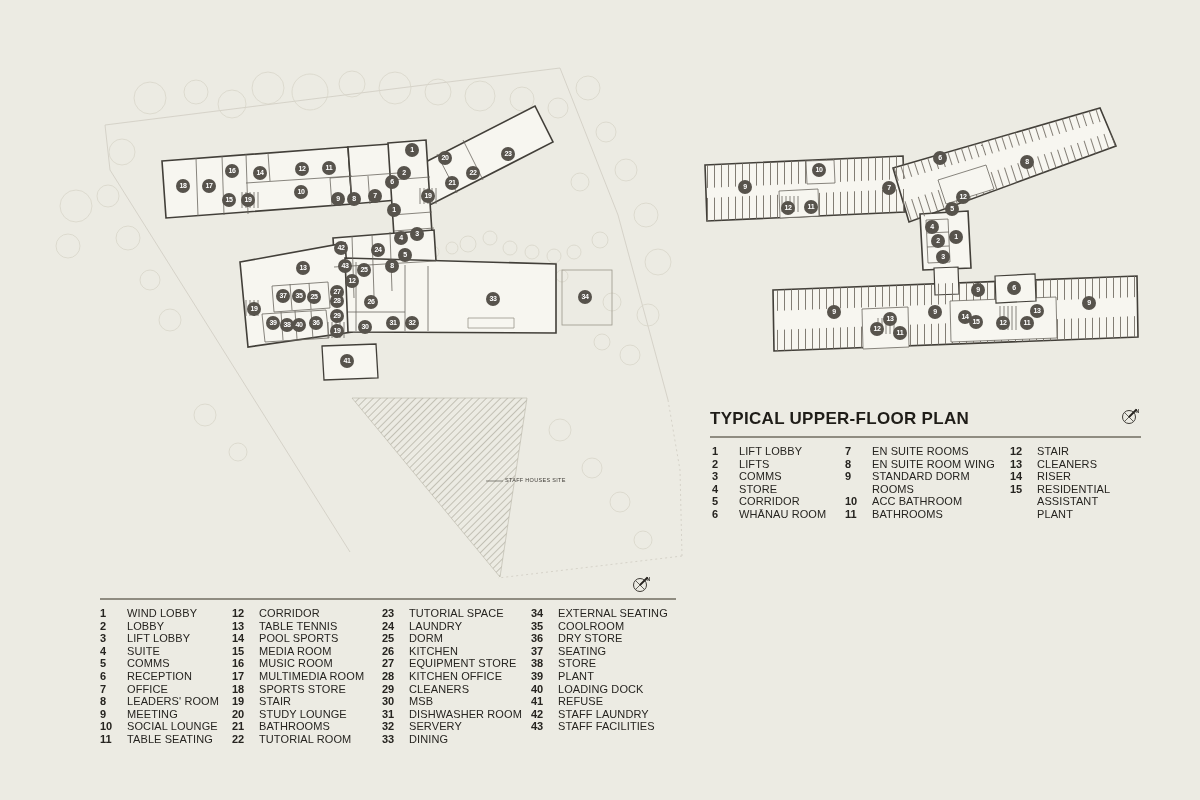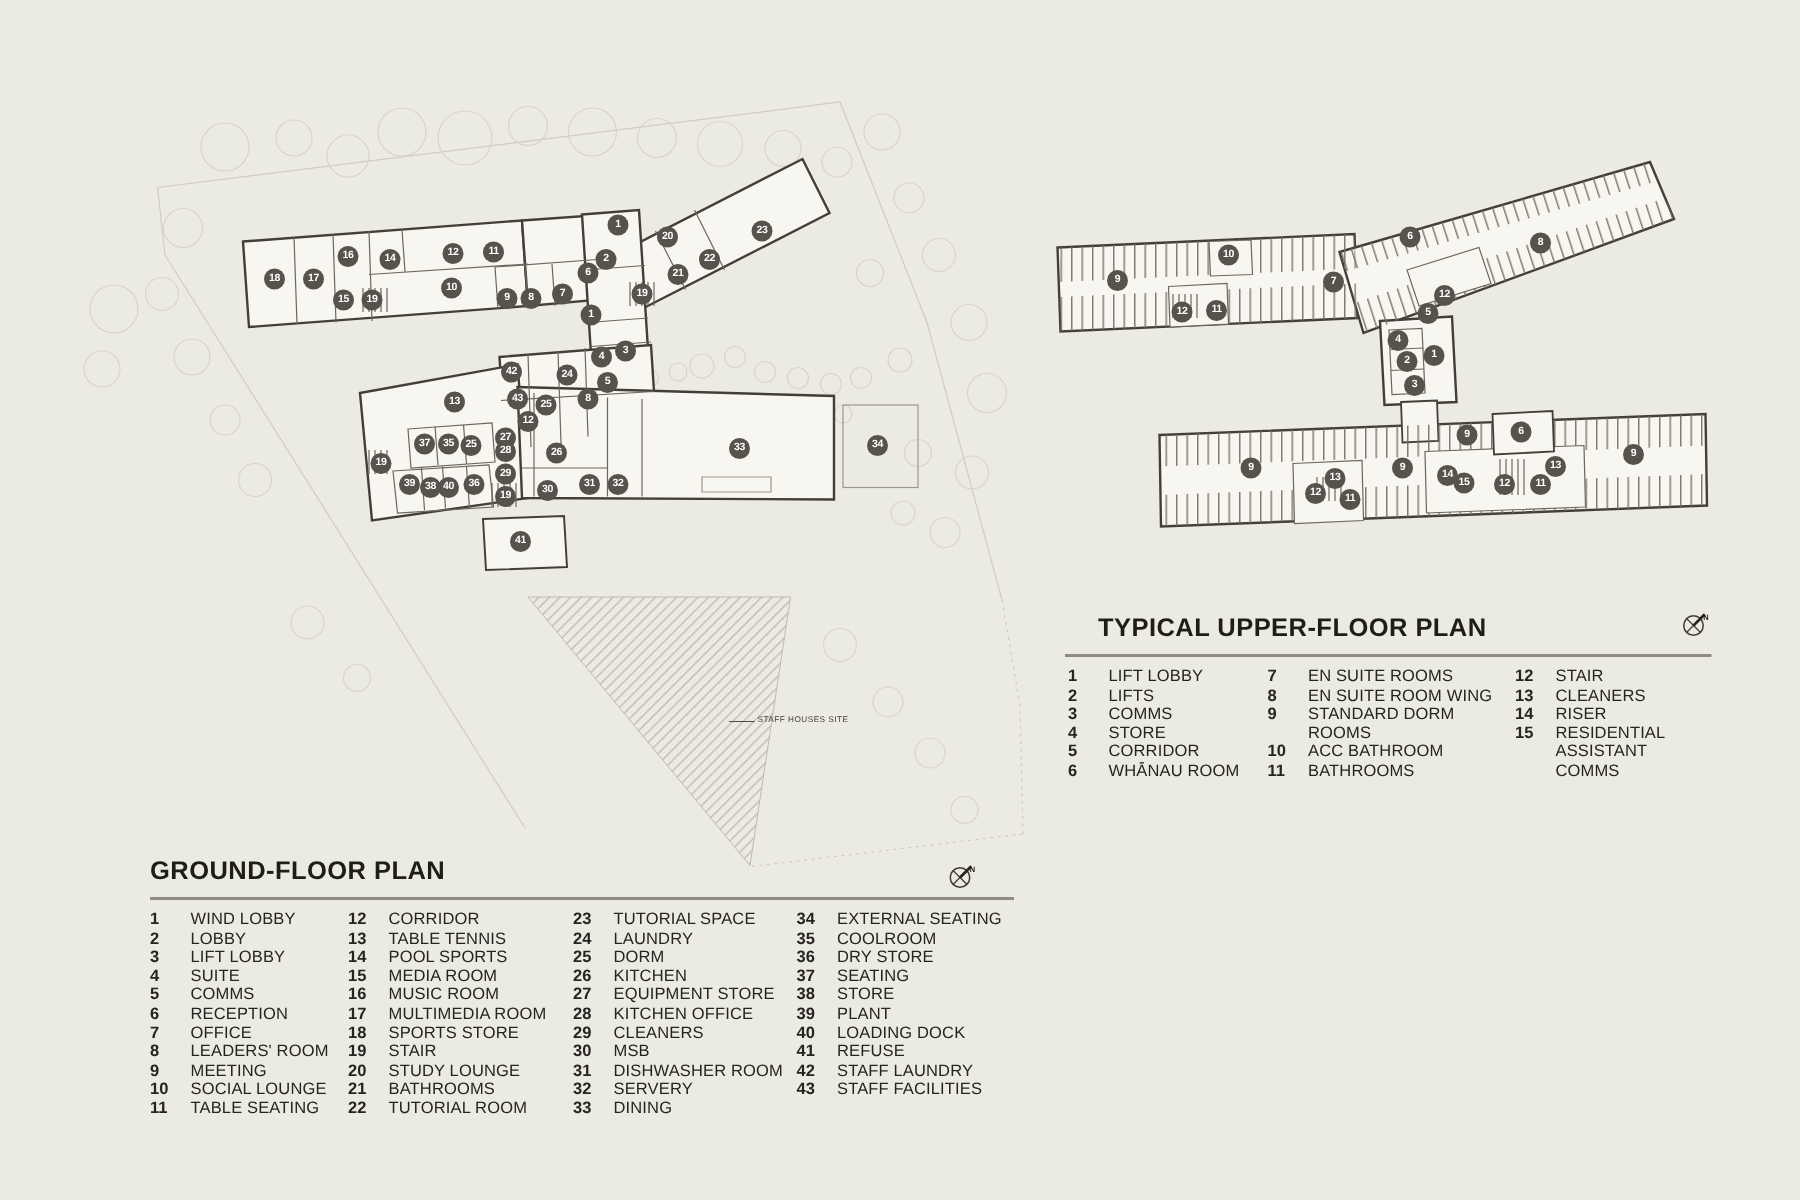--- a/index.html
+++ b/index.html
@@ -232,21 +232,20 @@
       <div class="marker" style="left: 965px; top: 317px;">14</div>
       <div class="marker" style="left: 976px; top: 322px;">15</div>
       <div class="marker" style="left: 1003px; top: 323px;">12</div>
       <div class="marker" style="left: 1027px; top: 323px;">11</div>
       <div class="marker" style="left: 1037px; top: 311px;">13</div>
       <div class="marker" style="left: 1089px; top: 303px;">9</div>
     </div>
 
   <div class="site-label" style="left:505px;top:477px;">STAFF HOUSES SITE</div>
 
-  <div class="plan-title" style="left:100px;top:571px;">GROUND-FLOOR PLAN</div>
   <svg class="compass" style="left:631px;top:574px;" width="20" height="20" viewBox="0 0 20 20">
     <circle cx="9" cy="11" r="6.5" fill="none" stroke="#3f3c37" stroke-width="1"></circle>
     <line x1="4.5" y1="15.5" x2="13.5" y2="6.5" stroke="#3f3c37" stroke-width="0.8"></line>
     <line x1="4.5" y1="6.5" x2="13.5" y2="15.5" stroke="#3f3c37" stroke-width="0.8"></line>
     <line x1="9" y1="11" x2="16.5" y2="3.5" stroke="#26231f" stroke-width="1.8"></line>
     <text x="15.5" y="7" font-size="5" fill="#26231f" font-weight="bold">N</text>
   </svg>
   <div class="title-rule" style="left:100px;top:598px;width:576px;"></div>
   <div class="legend" style="left:100px;top:607px;">
       <div class="legend-col" style="width: 132px;">
@@ -424,21 +423,21 @@
           <span class="legend-num">42</span>
           <span class="legend-label">STAFF LAUNDRY</span>
         </div>
         <div class="legend-row">
           <span class="legend-num">43</span>
           <span class="legend-label">STAFF FACILITIES</span>
         </div>
       </div>
     </div>
 
-  <div class="plan-title" style="left:732px;top:409px;">TYPICAL UPPER-FLOOR PLAN</div>
+  <div class="plan-title" style="left:710px;top:409px;">TYPICAL UPPER-FLOOR PLAN</div>
   <svg class="compass" style="left:1120px;top:406px;" width="20" height="20" viewBox="0 0 20 20">
     <circle cx="9" cy="11" r="6.5" fill="none" stroke="#3f3c37" stroke-width="1"></circle>
     <line x1="4.5" y1="15.5" x2="13.5" y2="6.5" stroke="#3f3c37" stroke-width="0.8"></line>
     <line x1="4.5" y1="6.5" x2="13.5" y2="15.5" stroke="#3f3c37" stroke-width="0.8"></line>
     <line x1="9" y1="11" x2="16.5" y2="3.5" stroke="#26231f" stroke-width="1.8"></line>
     <text x="15.5" y="7" font-size="5" fill="#26231f" font-weight="bold">N</text>
   </svg>
   <div class="title-rule" style="left:710px;top:436px;width:431px;"></div>
   <div class="legend" style="left:712px;top:445px;">
       <div class="legend-col" style="width: 133px;">
@@ -500,18 +499,18 @@
           <span class="legend-label">CLEANERS</span>
         </div>
         <div class="legend-row">
           <span class="legend-num">14</span>
           <span class="legend-label">RISER</span>
         </div>
         <div class="legend-row">
           <span class="legend-num">15</span>
           <span class="legend-label">RESIDENTIAL
 ASSISTANT
-COMMS</span>
+PLANT</span>
         </div>
       </div>
     </div>
 
 </div>
 
 </body></html>

